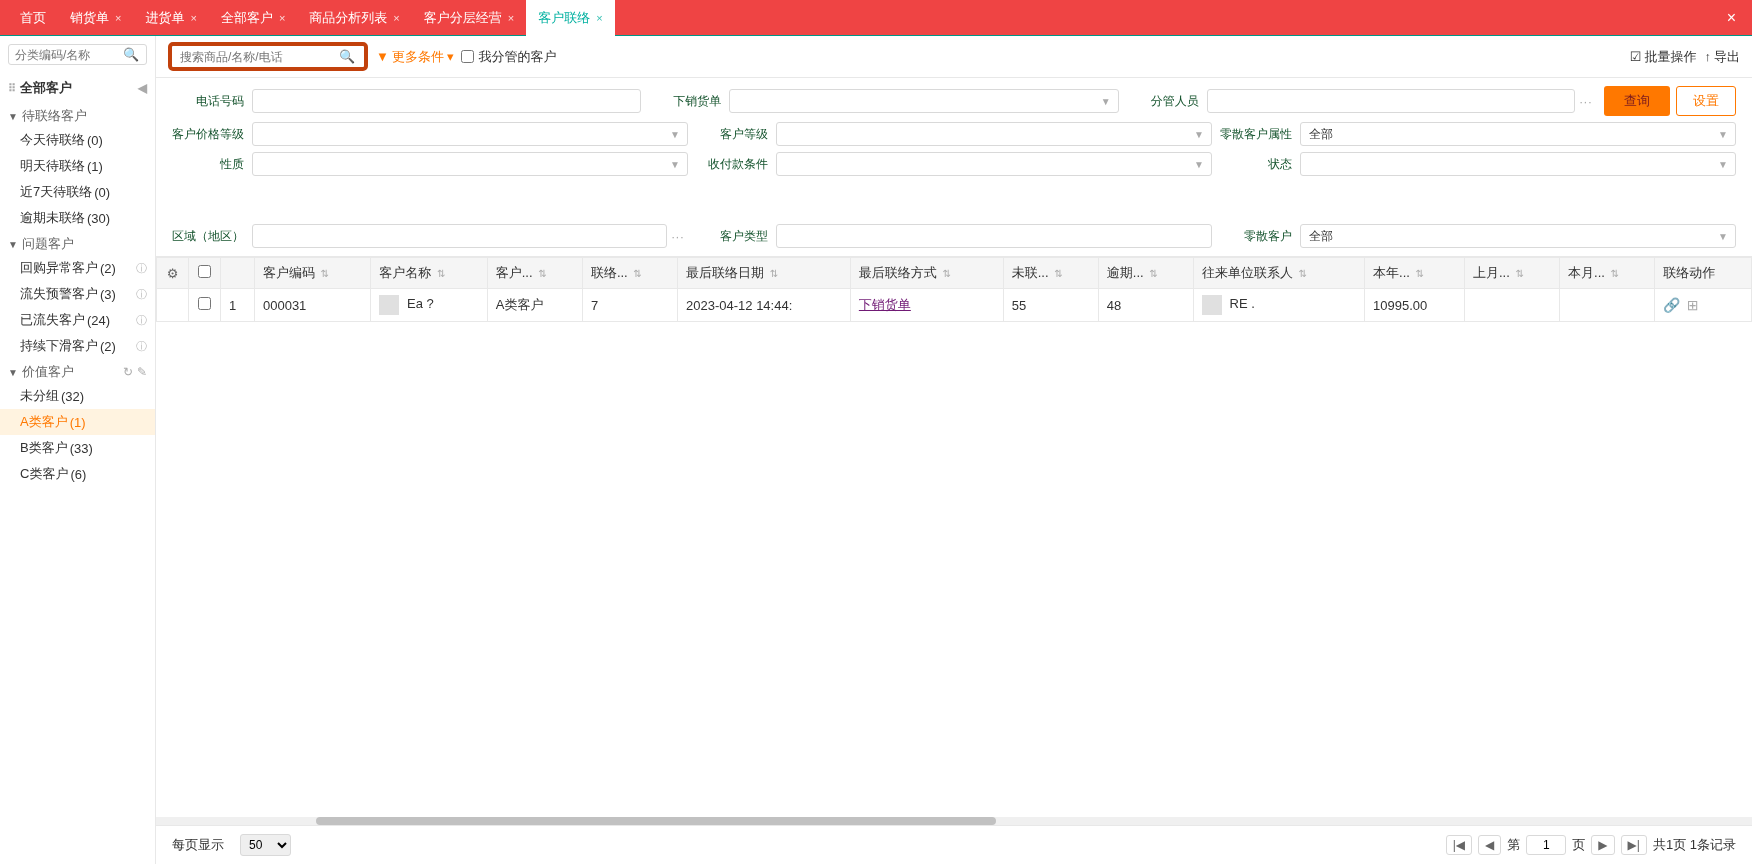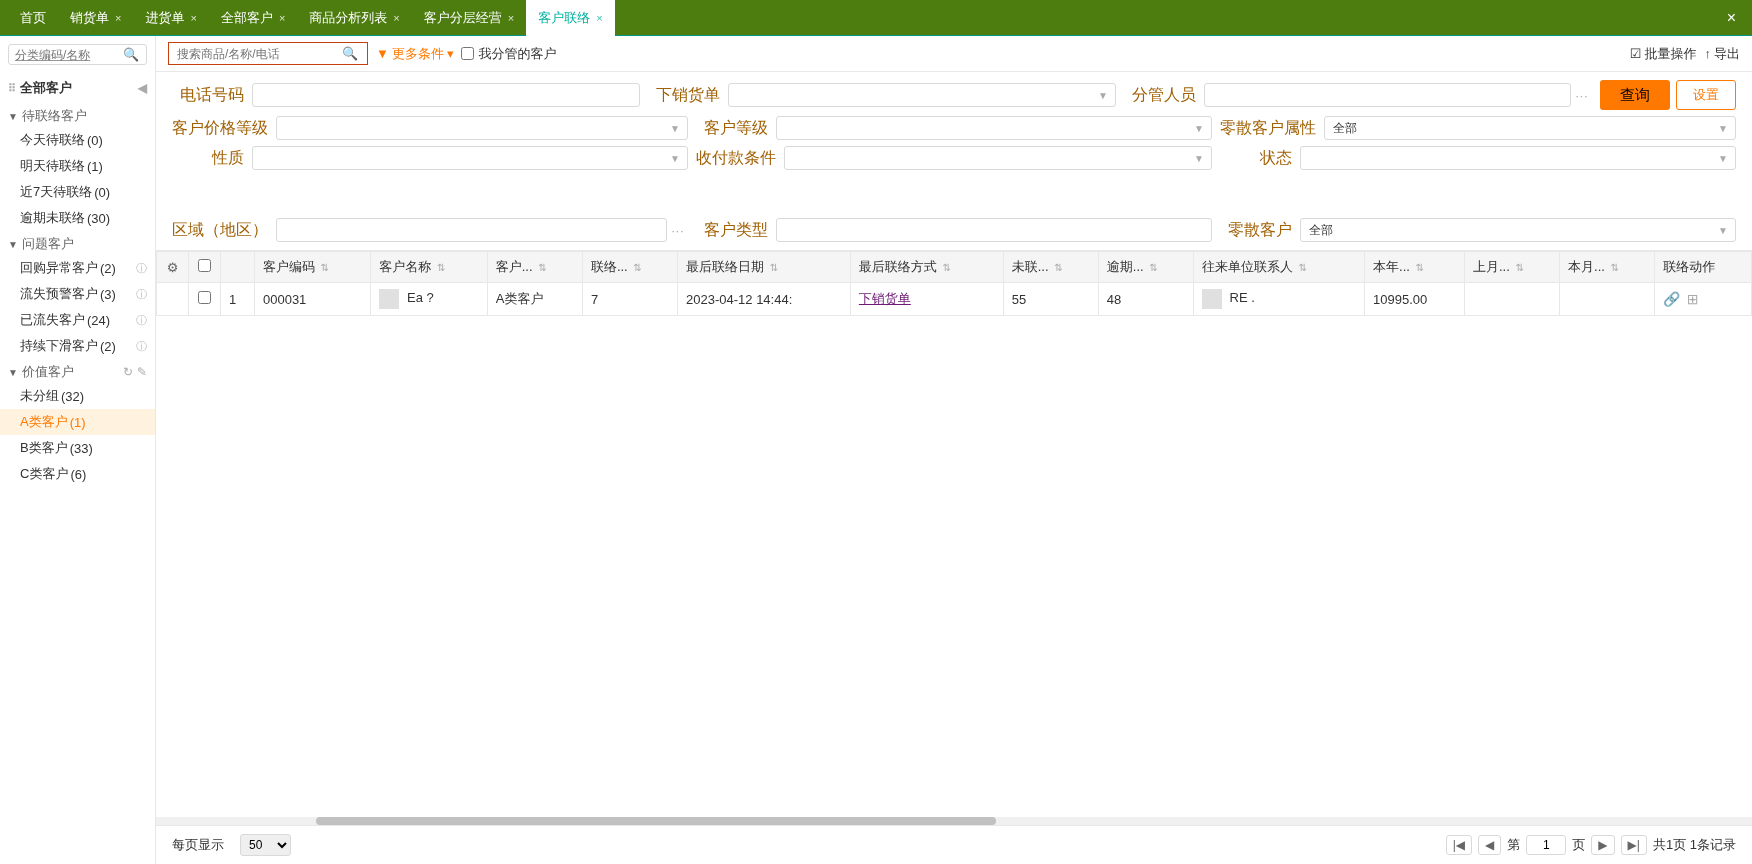--- a/index.html
+++ b/index.html
@@ -1,20 +1,20 @@
 <!DOCTYPE html>
 <html><head>
   <meta charset="utf-8">
   <style>
     * { box-sizing: border-box; margin: 0; padding: 0; font-family: 'Microsoft YaHei', Arial, sans-serif; font-size: 13px; }
     body { background: #f0f2f5; width: 1752px; height: 864px; overflow: hidden; }
 
     
     .top-nav {
-      display: flex; align-items: center; background: #4d7c0f; height: 36px; padding: 16px 8px;
+      display: flex; align-items: center; background: #ef4444; height: 36px; padding: 16px 8px;
       border-bottom: 1px solid #009688;
     }
     .top-nav-item {
       color: #fff; padding: 0 12px; height: 36px; display: flex; align-items: center;
       cursor: pointer; white-space: nowrap; font-size: 13px;
     }
     .top-nav-item .close-x {
       margin-left: 6px; font-size: 11px; opacity: 0.8;
     }
     .top-nav-item.active { background: #fff; color: #00b0a0; }
@@ -28,21 +28,21 @@
     
     .sidebar {
       width: 156px; background: #fff; border-right: 1px solid #e8e8e8;
       display: flex; flex-direction: column; overflow-y: auto; flex-shrink: 0;
     }
     .sidebar-search {
       display: flex; align-items: center; border: 1px solid #d9d9d9; margin: 8px;
       border-radius: 3px; padding: 2px 6px; background: #fff;
     }
     .sidebar-search input {
-      border: none; outline: none; font-size: 12px; width: 100%; color: #999; text-decoration: underline;
+      border: none; outline: none; font-size: 12px; width: 100%; color: #999;
     }
     .sidebar-search .search-icon { color: #aaa; font-size: 13px; }
 
     .sidebar-section-header {
       display: flex; align-items: center; padding: 6px 8px; font-weight: bold;
       color: #333; cursor: pointer; font-size: 13px;
     }
     .sidebar-section-header .collapse-btn {
       margin-left: auto; color: #aaa; font-size: 12px; cursor: pointer;
     }
@@ -68,21 +68,21 @@
 
     
     .content-area { flex: 1; display: flex; flex-direction: column; overflow: hidden; }
 
     
     .filter-bar {
       background: #fff; border-bottom: 1px solid #e8e8e8;
       padding: 6px 12px; display: flex; align-items: center; gap: 8px;
     }
     .filter-search-box {
-      display: flex; align-items: center; border: 1px solid #c2410c; border-radius: 0;
+      display: flex; align-items: center; border: 4px solid #c2410c; border-radius: 5px;
       padding: 3px 8px; width: 200px;
     }
     .filter-search-box input { border: none; outline: none; font-size: 12px; width: 100%; color: #999; }
     .filter-search-box .search-icon { color: #aaa; }
     .filter-more {
       display: flex; align-items: center; color: #ff7800; cursor: pointer; gap: 3px; font-size: 13px;
     }
     .filter-funnel { color: #ff7800; }
     .filter-checkbox { display: flex; align-items: center; gap: 4px; color: #333; font-size: 13px; cursor: pointer; }
     .filter-bar-spacer { flex: 1; }
@@ -95,41 +95,41 @@
 
     
     .advanced-filter {
       background: #fff; border-bottom: 1px solid #e8e8e8; padding: 8px 16px;
     }
     .filter-row { display: flex; align-items: center; gap: 8px; margin-bottom: 6px; }
     .filter-row:last-child { margin-bottom: 0; margin-top: 48px; }
     .filter-field {
       display: flex; align-items: center; flex: 1; min-width: 0;
     }
-    .filter-label { color: #a16207; font-size: 16px; white-space: nowrap; min-width: 80px; text-align: right; padding-right: 8px; }
+    .filter-label { color: #14532d; font-size: 12px; white-space: nowrap; min-width: 80px; text-align: right; padding-right: 8px; }
     .filter-input {
       flex: 1; border: 1px solid #d9d9d9; border-radius: 3px; padding: 4px 8px;
       font-size: 12px; outline: none; color: #333;
     }
     .filter-select {
       flex: 1; border: 1px solid #d9d9d9; border-radius: 3px; padding: 4px 24px 4px 8px;
       font-size: 12px; outline: none; color: #333; background: #fff;
       appearance: none; position: relative;
     }
     .filter-select-wrap {
       flex: 1; position: relative; display: flex; align-items: center;
     }
     .filter-select-wrap select { width: 100%; }
     .filter-select-wrap .arrow-down {
       position: absolute; right: 8px; color: #aaa; pointer-events: none; font-size: 10px;
     }
     .filter-more-dots { color: #aaa; cursor: pointer; padding: 0 4px; }
     .btn-query {
-      background: #ff7800; color: #000000; border: none; border-radius: 3px;
-      padding: 5px 20px; cursor: pointer; font-size: 15px;
+      background: #ff7800; color: #7f1d1d; border: none; border-radius: 3px;
+      padding: 5px 20px; cursor: pointer; font-size: 13px;
     }
     .btn-setting {
       background: #fff; color: #ff7800; border: 1px solid #ff7800; border-radius: 3px;
       padding: 5px 16px; cursor: pointer; font-size: 13px;
     }
 
     
     .table-container {
       flex: 1; overflow: auto; background: #fff; margin: 0;
     }

